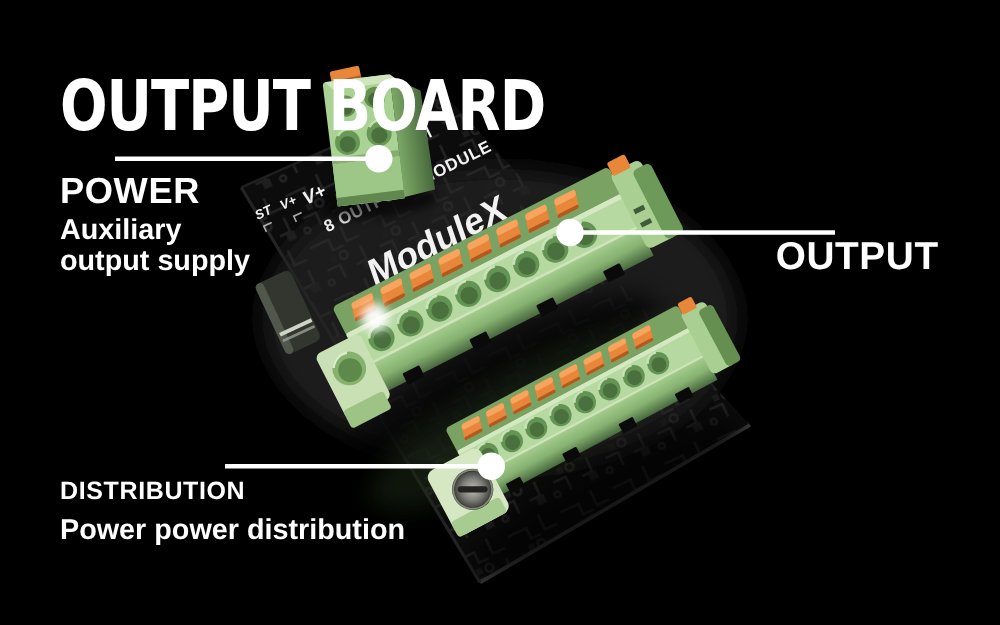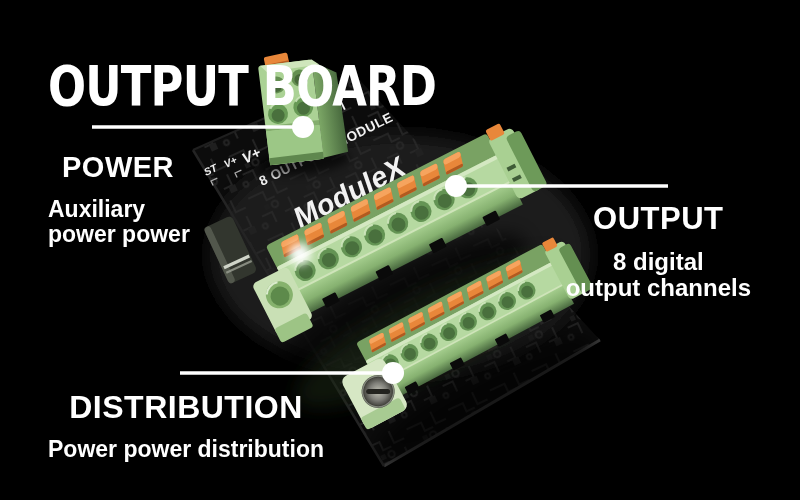--- a/index.html
+++ b/index.html
@@ -3,28 +3,28 @@
 <meta charset="utf-8">
 <style>
   html,body{margin:0;padding:0;background:#000;}
   .stage{position:relative;width:800px;height:500px;background:#000;overflow:hidden;
          font-family:"Liberation Sans",sans-serif;color:#fff;}
   .board-svg{position:absolute;left:0;top:0;width:800px;height:500px;}
   .page-title{position:absolute;left:48px;top:20px;font-family:"DejaVu Sans",sans-serif;
               font-weight:bold;font-size:56px;line-height:1;letter-spacing:-1px;
               transform:scaleX(.8);transform-origin:left top;white-space:nowrap;}
   .callout-text{position:absolute;}
-  .callout-text h2{margin:14px;font-weight:700;font-size:29px;line-height:32px;letter-spacing:.5px;}
+  .callout-text h2{margin:0;font-weight:700;font-size:29px;line-height:32px;letter-spacing:.5px;}
   .callout-text p{margin:2px 0 0 0;font-weight:700;font-size:23px;line-height:25px;}
   .ct-power{left:48px;top:137px;}
-  .ct-output{right:49px;top:189px;text-align:center;}
+  .ct-output{right:49px;top:189px;text-align:left;}
   .ct-output h2{font-size:31px;}
   .ct-output p{font-size:24px;line-height:26px;}
   .ct-dist{left:48px;top:377px;}
-  .ct-dist h2{font-size:32px;text-align:center;}
+  .ct-dist h2{font-size:20px;}
 </style>
 </head>
 <body>
 
 <div class="stage">
 
   <svg class="board-svg" viewBox="0 0 800 500">
     <defs>
       <pattern id="tex" width="46" height="46" patternUnits="userSpaceOnUse" patternTransform="rotate(-25)">
         <g stroke="#2a2a2a" stroke-width="2" fill="none" opacity="0.9">
@@ -211,30 +211,26 @@
       <circle cx="393" cy="373" r="11"></circle>
     </g>
   </svg>
 
   <h1 class="page-title">OUTPUT BOARD</h1>
 
   <div class="callout-text ct-power">
     <h2>POWER</h2>
     <p>
       <span>Auxiliary</span><br>
-      <span>power power</span>
+      <span>output supply</span>
     </p>
   </div>
 
   <div class="callout-text ct-output">
     <h2>OUTPUT</h2>
-    <p>
-      <span>8 digital</span><br>
-      <span>output channels</span>
-    </p>
   </div>
 
   <div class="callout-text ct-dist">
     <h2>DISTRIBUTION</h2>
     <p>
       <span>Power power distribution</span>
     </p>
   </div>
 
 </div>

